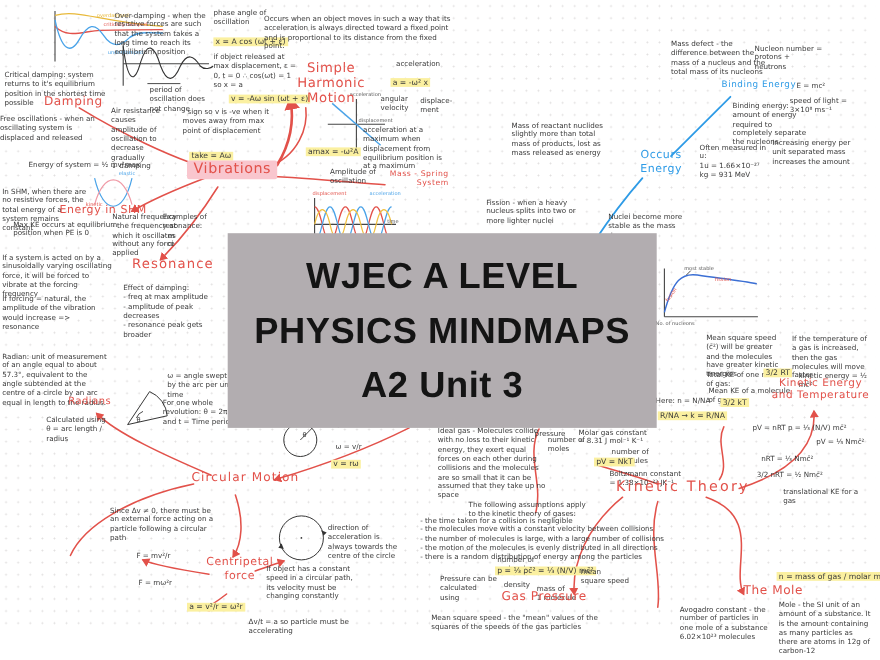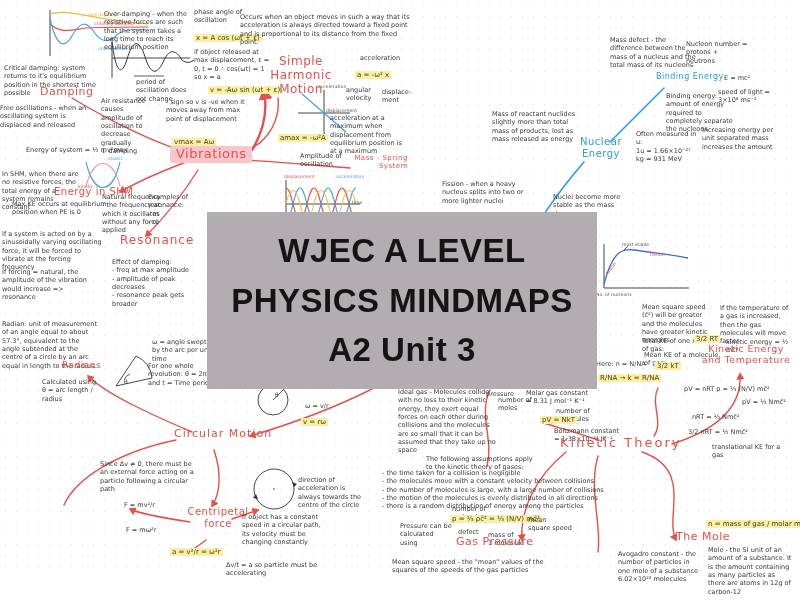--- a/index.html
+++ b/index.html
@@ -160,21 +160,21 @@
   <div class="note" style="left:4px;top:64px;width:100px">Critical damping: system returns to it's equilibrium position in the shortest time possible</div>
   <div class="note" style="left:0px;top:104px;width:95px">Free oscillations - when an oscillating system is displaced and released</div>
   <div class="note" style="left:104px;top:10px;width:85px">Over-damping - when the resistive forces are such that the system takes a long time to reach its equilibrium position</div>
   <div class="note" style="left:136px;top:78px;width:55px">period of oscillation does not change</div>
   <div class="note" style="left:194px;top:8px;width:55px">phase angle of
 oscillation</div>
   <div class="hl" style="left:194px;top:34px">x = A cos (ωt + ε)</div>
   <div class="note" style="left:194px;top:48px;width:78px">if object released at max displacement, ε = 0, t = 0 ∴ cos(ωt) = 1 so x = a</div>
   <div class="hl" style="left:208px;top:86px">v = -Aω sin (ωt + ε)</div>
   <div class="note" style="left:166px;top:98px;width:88px">- sign so v is -ve when it moves away from max point of displacement</div>
-  <div class="hl" style="left:172px;top:138px">vmax = Aω</div>
+  <div class="hl" style="left:172px;top:138px">take = Aω</div>
   <div class="note" style="left:101px;top:97px;width:48px">Air resistance causes amplitude of oscillation to decrease gradually
 ↓ damping</div>
   <div class="note" style="left:240px;top:13px;width:175px">Occurs when an object moves in such a way that its acceleration is always directed toward a fixed point and is proportional to its distance from the fixed point.</div>
   <div class="note" style="left:360px;top:54px;width:45px">acceleration</div>
   <div class="hl" style="left:355px;top:71px">a = -ω² x</div>
   <div class="note" style="left:346px;top:86px;width:32px">angular
 velocity</div>
   <div class="note" style="left:382px;top:88px;width:32px">displace-
 ment</div>
   <div class="note" style="left:330px;top:114px;width:72px">acceleration at a maximum when displacement from equilibrium position is at a maximum</div>
@@ -211,21 +211,21 @@
   <div class="note" style="left:226px;top:561px;width:100px">Δv/t = a  so particle must be accelerating</div>
 
   <div class="note" style="left:610px;top:36px;width:88px">Mass defect - the difference between the mass of a nucleus and the total mass of its nucleons</div>
   <div class="note" style="left:686px;top:40px;width:62px">Nucleon number = protons + neutrons</div>
   <div class="note" style="left:724px;top:74px">E = mc²</div>
   <div class="note" style="left:718px;top:88px;width:58px">speed of light = 3×10⁸ ms⁻¹</div>
   <div class="note" style="left:666px;top:92px;width:68px">Binding energy: amount of energy required to completely separate the nucleons</div>
   <div class="note" style="left:636px;top:130px;width:62px">Often measured in u:
 1u = 1.66×10⁻²⁷ kg = 931 MeV</div>
   <div class="note" style="left:702px;top:126px;width:72px">Increasing energy per unit separated mass increases the amount</div>
-  <div class="note" style="left:492px;top:110px;width:88px">Mass of reactant nuclides slightly more than total mass of products, lost as mass released as energy</div>
+  <div class="note" style="left:465px;top:110px;width:88px">Mass of reactant nuclides slightly more than total mass of products, lost as mass released as energy</div>
   <div class="note" style="left:442px;top:180px;width:82px">Fission - when a heavy nucleus splits into two or more lighter nuclei</div>
   <div class="note" style="left:553px;top:193px;width:68px">Nuclei become more stable as the mass decreases</div>
 
   <div class="note" style="left:720px;top:304px;width:72px">If the temperature of a gas is increased, then the gas molecules will move faster</div>
   <div class="note" style="left:726px;top:338px;width:64px">kinetic energy = ½ mc̄²</div>
   <div class="note" style="left:642px;top:303px;width:74px">Mean square speed (c̄²) will be greater and the molecules have greater kinetic energies</div>
   <div class="note" style="left:642px;top:337px;width:72px">Total KE of one mole of gas:</div>
   <div class="hl" style="left:694px;top:335px">3/2 RT</div>
   <div class="note" style="left:644px;top:351px;width:80px">Mean KE of a molecule of gas:</div>
   <div class="hl" style="left:655px;top:362px">3/2 kT</div>
@@ -245,21 +245,21 @@
   <div class="note" style="left:554px;top:427px;width:70px">Boltzmann constant = 1.38×10⁻²³ JK⁻¹</div>
   <div class="note" style="left:398px;top:388px;width:100px">Ideal gas - Molecules collide with no loss to their kinetic energy, they exert equal forces on each other during collisions and the molecules are so small that it can be assumed that they take up no space</div>
   <div class="note" style="left:426px;top:455px;width:108px">The following assumptions apply to the kinetic theory of gases:</div>
   <div class="note" style="left:382px;top:469px;width:248px">- the time taken for a collision is negligible
 - the molecules move with a constant velocity between collisions
 - the number of molecules is large, with a large number of collisions
 - the motion of the molecules is evenly distributed in all directions
 - there is a random distribution of energy among the particles</div>
   <div class="note" style="left:452px;top:505px;width:62px">number of molecules</div>
   <div class="hl" style="left:450px;top:515px">p = ⅓ ρc̄² = ⅓ (N/V) mc̄²</div>
-  <div class="note" style="left:458px;top:528px">defect</div>
+  <div class="note" style="left:458px;top:528px">density</div>
   <div class="note" style="left:488px;top:531px;width:42px">mass of
 1 molecule</div>
   <div class="note" style="left:528px;top:516px;width:48px">mean
 square speed</div>
   <div class="note" style="left:400px;top:522px;width:52px">Pressure can be calculated using</div>
   <div class="note" style="left:392px;top:558px;width:175px">Mean square speed - the "mean" values of the squares of the speeds of the gas particles</div>
   <div class="hl" style="left:706px;top:520px">n = mass of gas / molar mass</div>
   <div class="note" style="left:618px;top:550px;width:80px">Avogadro constant - the number of particles in one mole of a substance
 6.02×10²³ molecules</div>
   <div class="note" style="left:708px;top:546px;width:85px">Mole - the SI unit of an amount of a substance. It is the amount containing as many particles as there are atoms in 12g of carbon-12</div>
@@ -269,21 +269,21 @@
   <div class="node" style="left:256px;top:55px;width:90px;font-size:12px;text-align:center">Simple Harmonic
 Motion</div>
   <div class="node" style="left:54px;top:186px;font-size:10px">Energy in SHM</div>
   <div class="node" style="left:120px;top:234px;font-size:12px;letter-spacing:1px">Resonance</div>
   <div class="node u" style="left:62px;top:360px;font-size:9px">Radians</div>
   <div class="node" style="left:174px;top:428px;font-size:11px;letter-spacing:1px">Circular Motion</div>
   <div class="node" style="left:186px;top:506px;width:64px;font-size:10px;text-align:center">Centripetal
 force</div>
   <div class="node" style="left:350px;top:154px;width:58px;font-size:7px;text-align:right">Mass - Spring
 System</div>
-  <div class="node blue" style="left:572px;top:136px;width:58px;font-size:10px;text-align:center">Nuclear
+  <div class="node blue" style="left:572px;top:136px;width:58px;font-size:10px;text-align:center">Occurs
 Energy</div>
   <div class="node blue" style="left:656px;top:72px;font-size:8px">Binding Energy</div>
   <div class="node" style="left:698px;top:344px;width:96px;font-size:9.5px;text-align:center">Kinetic Energy
 and Temperature</div>
   <div class="node" style="left:560px;top:436px;font-size:13px;letter-spacing:2px">Kinetic Theory</div>
   <div class="node" style="left:456px;top:536px;font-size:11px">Gas Pressure</div>
   <div class="node" style="left:676px;top:531px;font-size:11px">The Mole</div>
 
   <div id="overlay">
     <div>WJEC A LEVEL</div>

